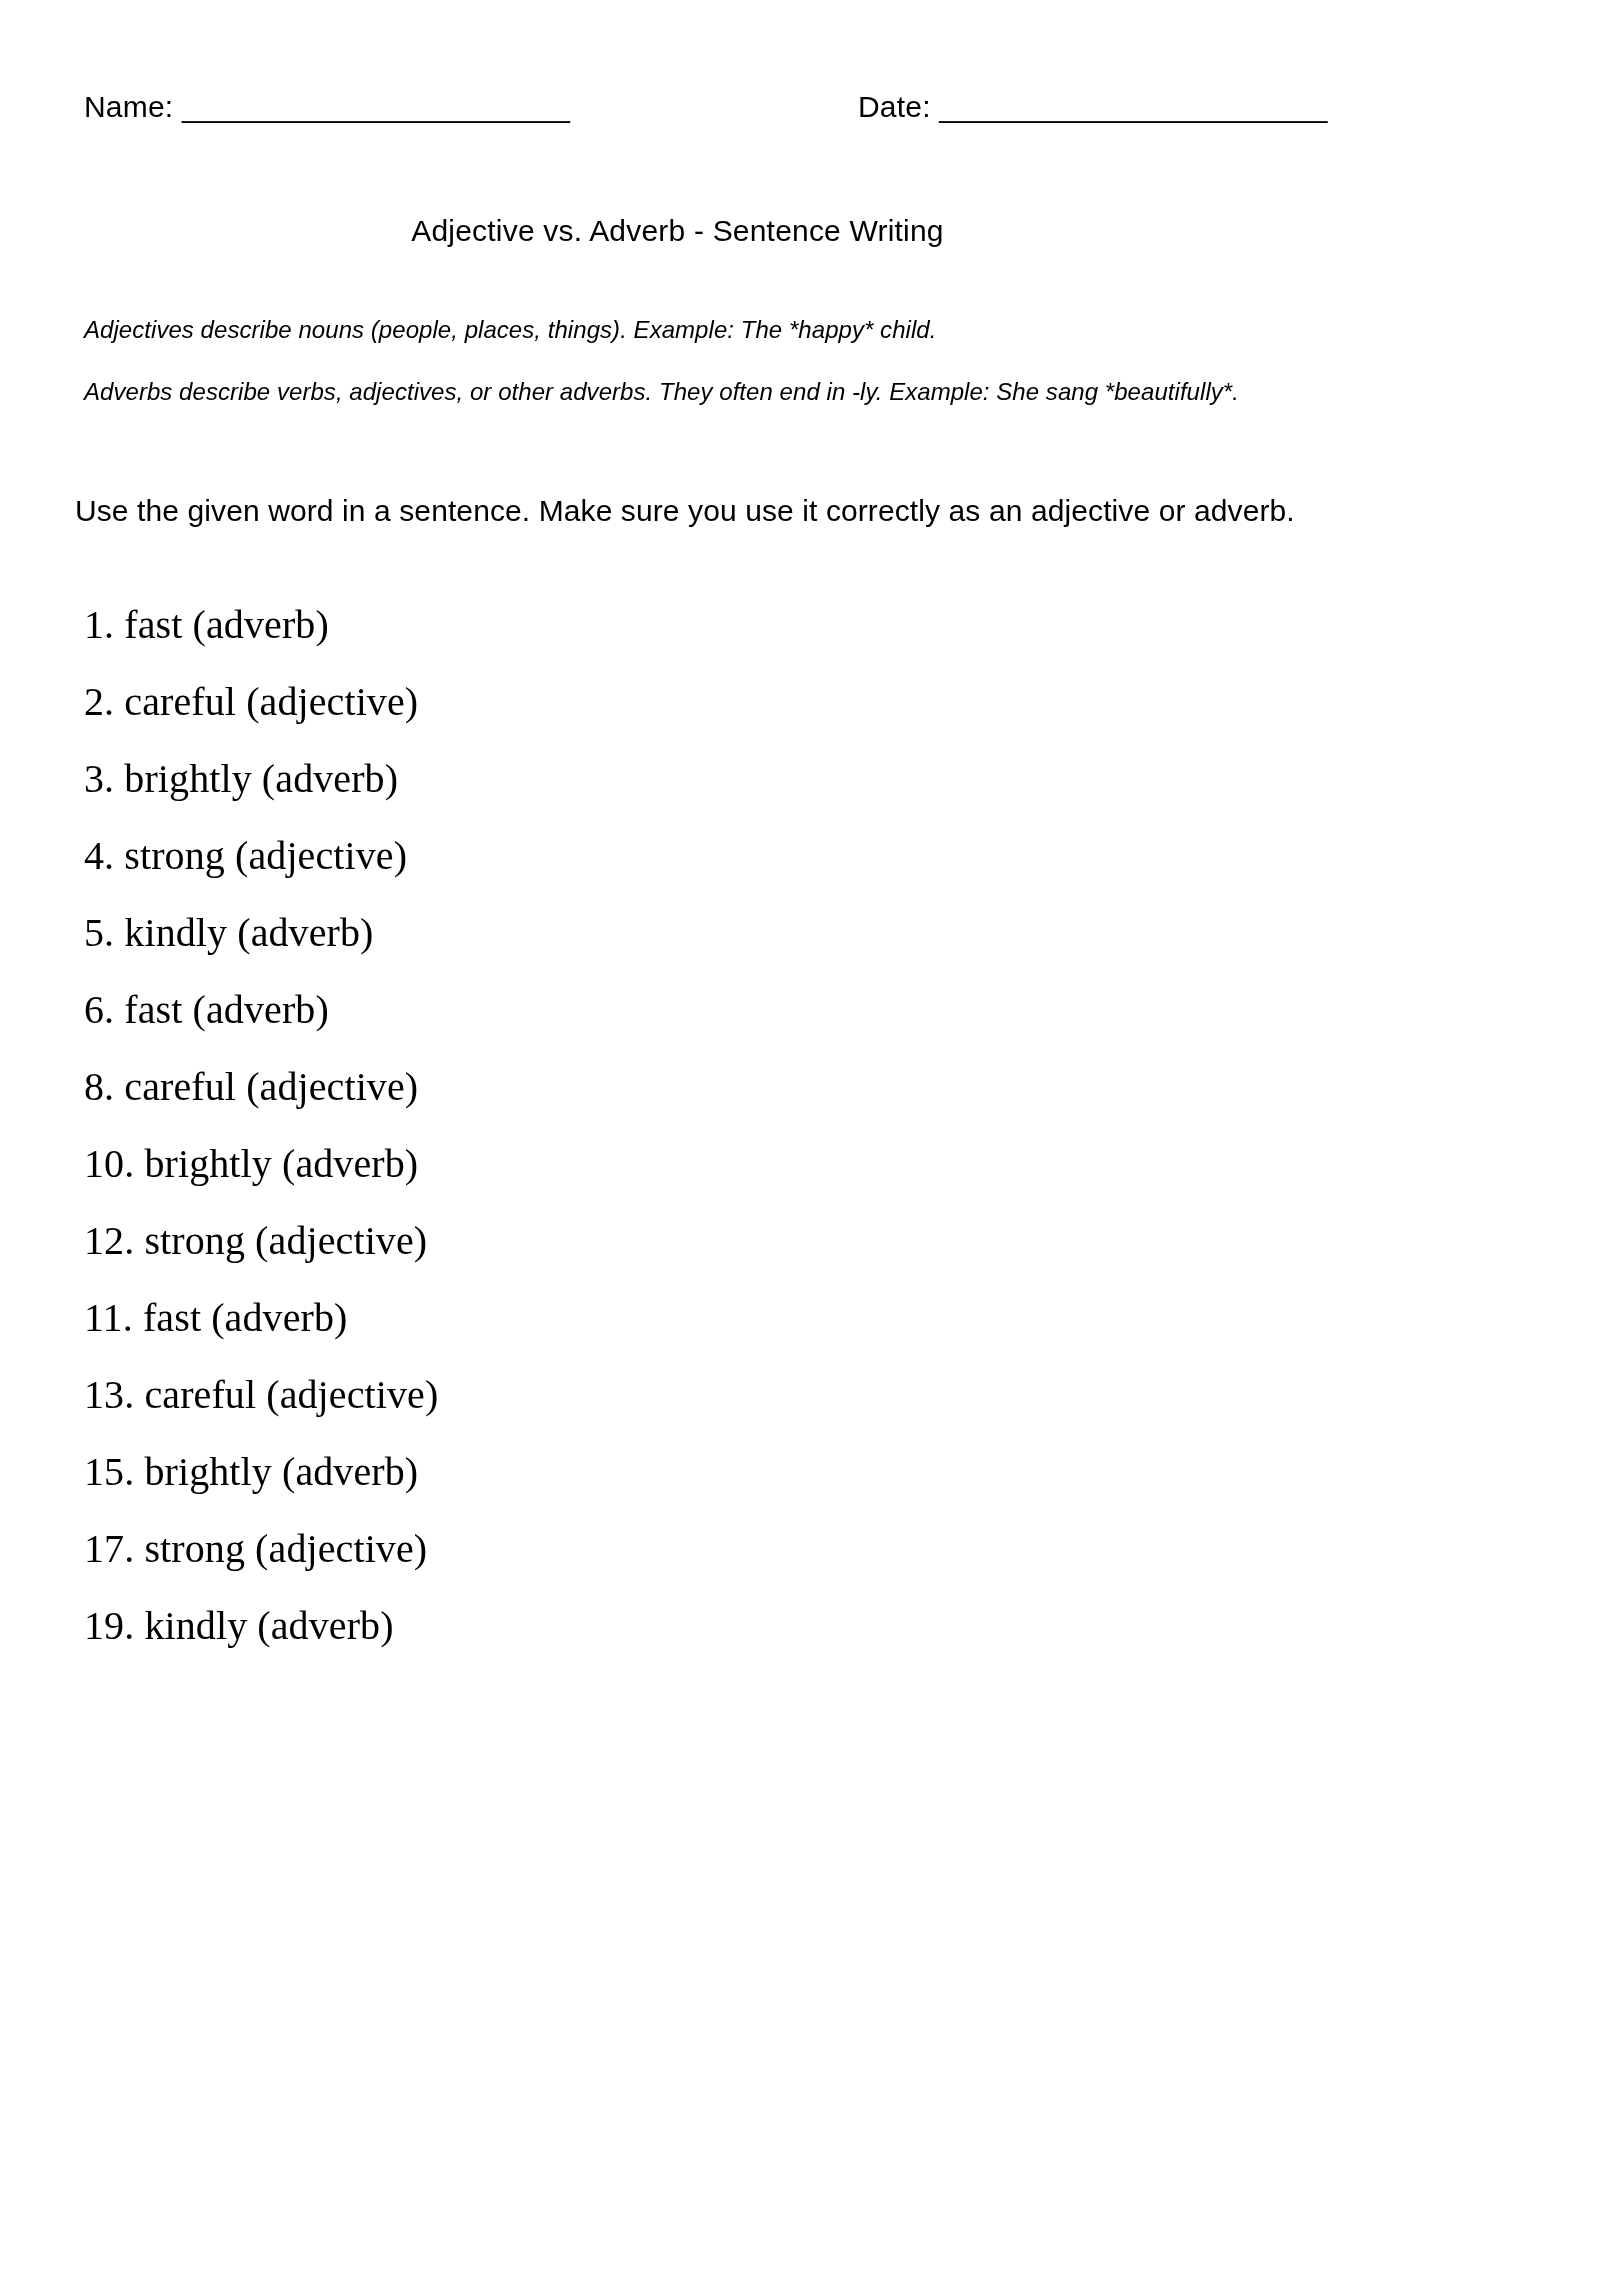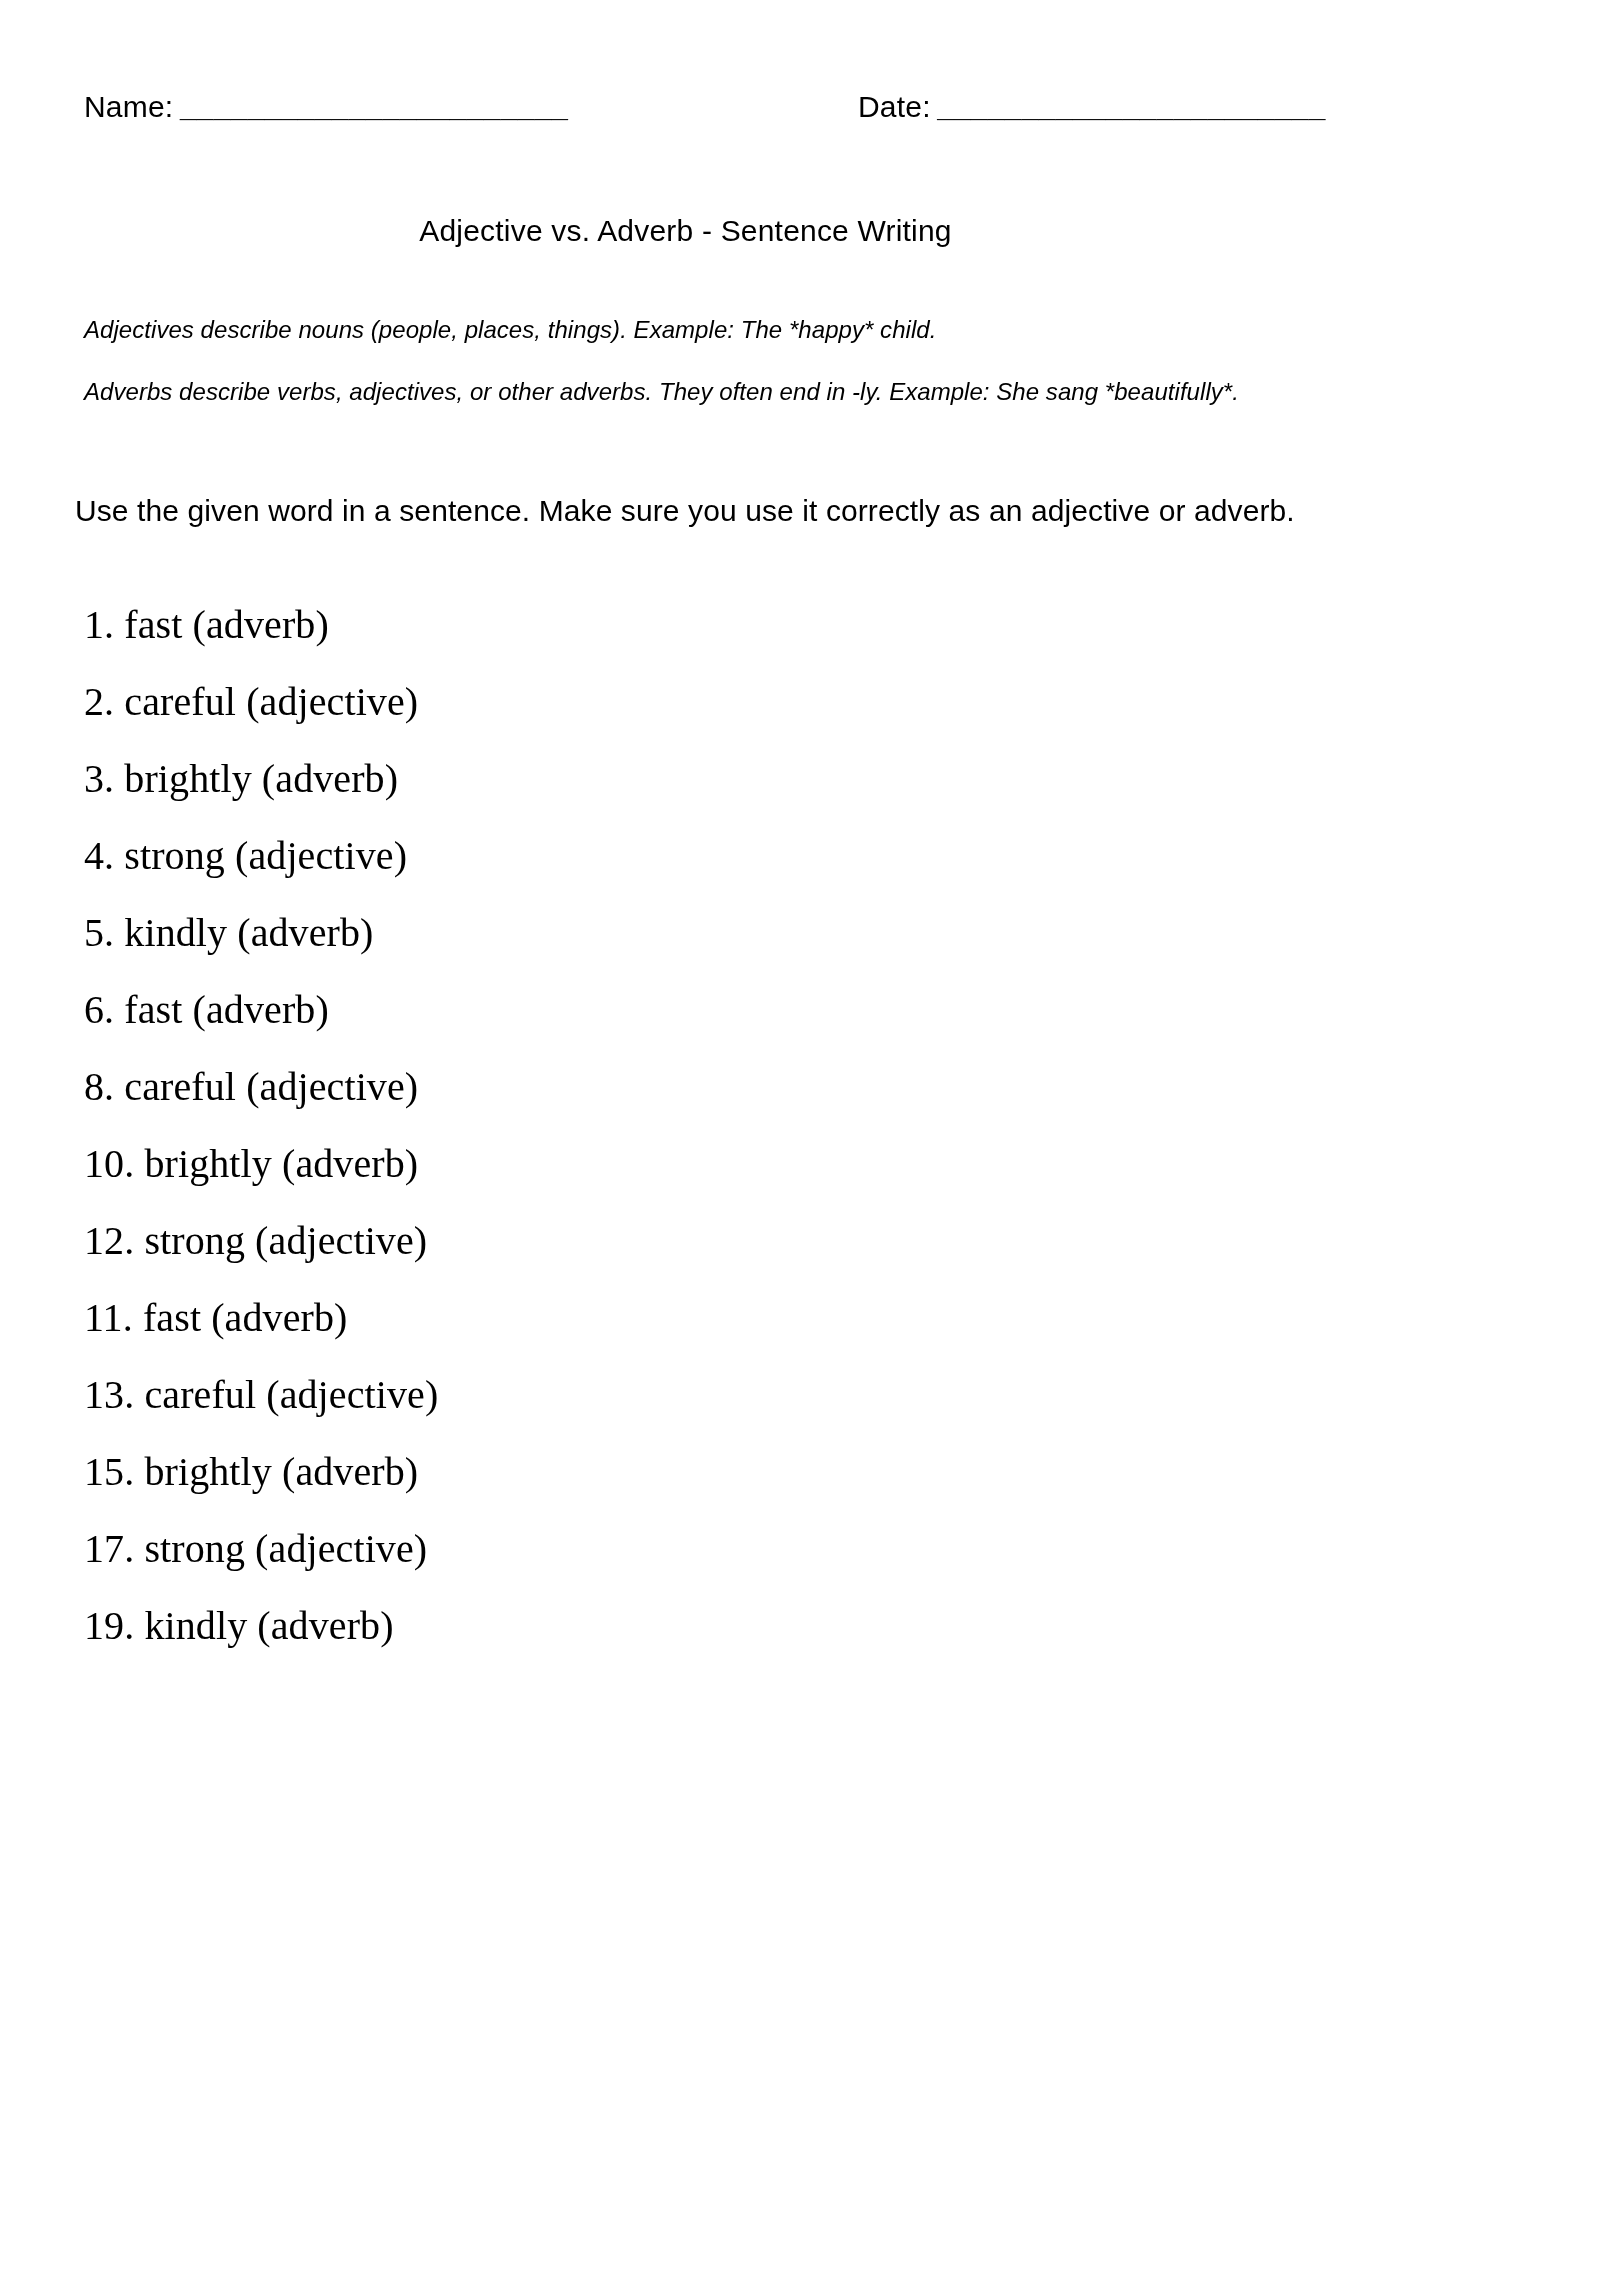--- a/index.html
+++ b/index.html
@@ -34,26 +34,26 @@
     position: absolute;
     top: 0;
     white-space: nowrap;
     font-size: 30px;
     line-height: 41px;
     letter-spacing: 0.2px;
   }
   .field-name  { left: 0px; }
   .field-date  { left: 774px; }
   .field .label { display: inline; }
-  .field .rule  { display: inline; font-style: italic; }
+  .field .rule  { display: inline; }
 
   
   .doc-title {
     position: absolute;
-    left: 16px;
+    left: 8px;
     top: 211px;
     width: 1339px;
     text-align: center;
     font-size: 30px;
     line-height: 39px;
     font-weight: normal;
     letter-spacing: 0.2px;
   }
 
   

